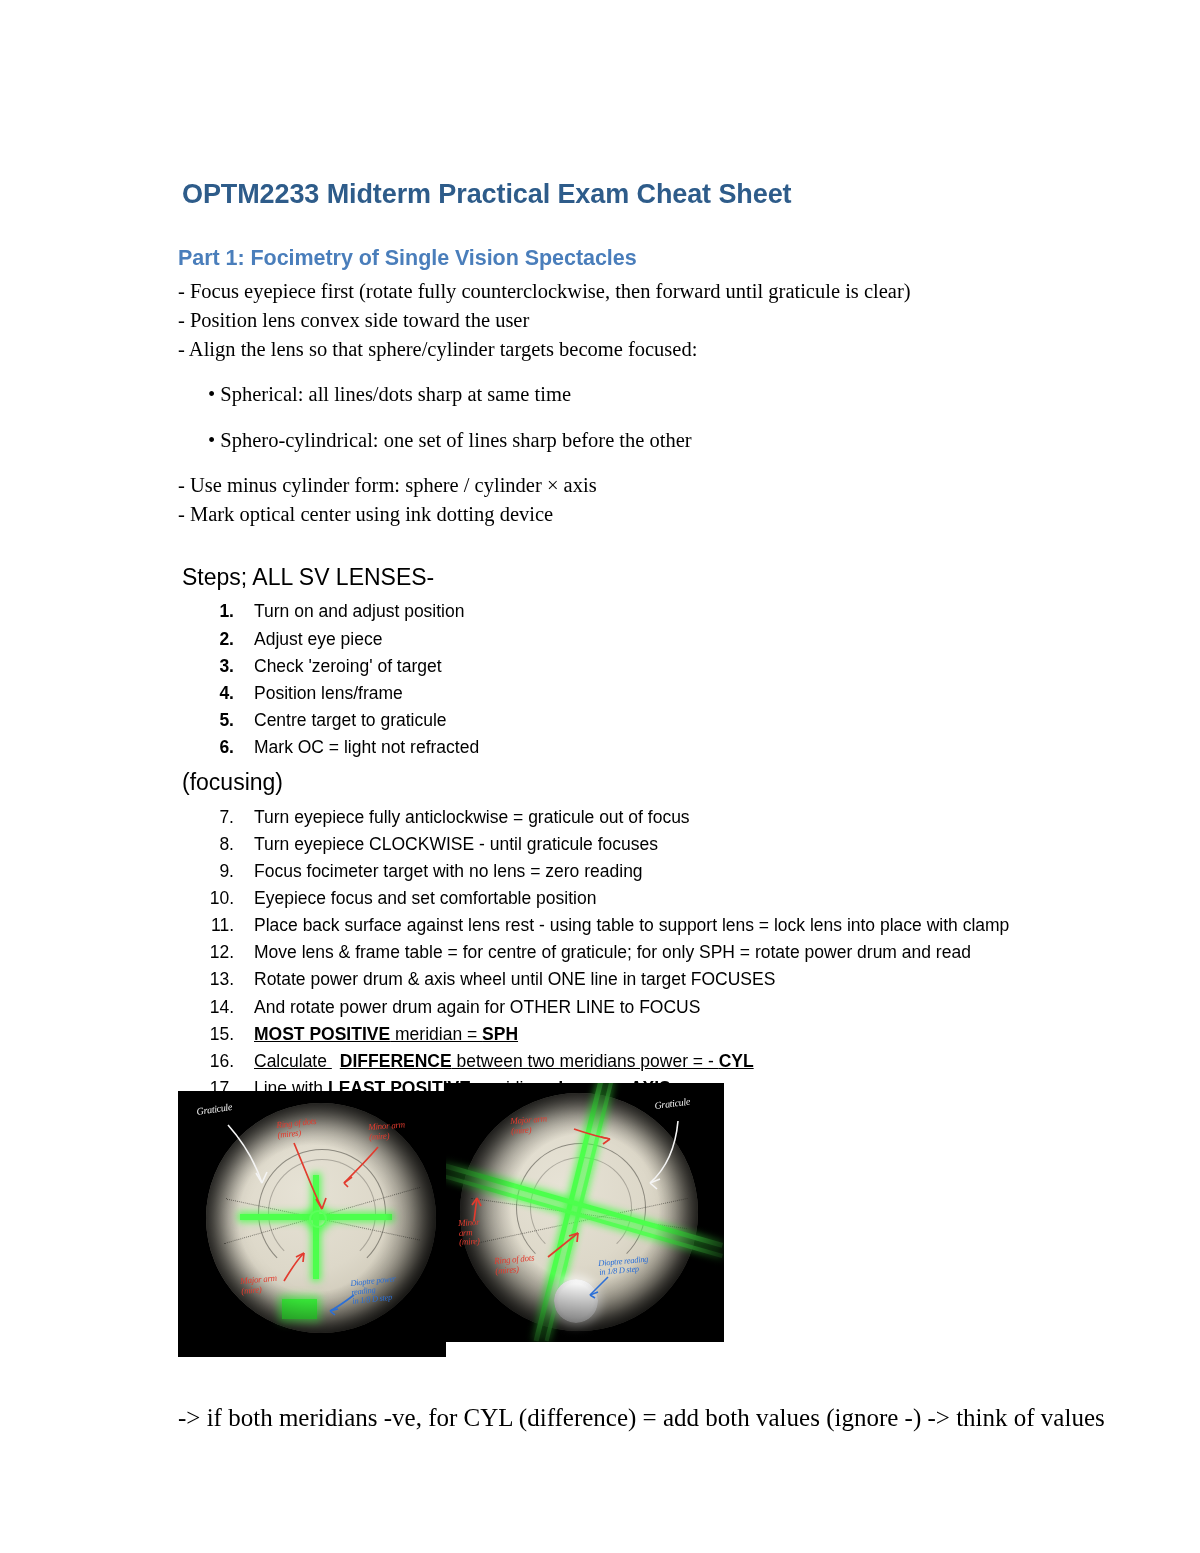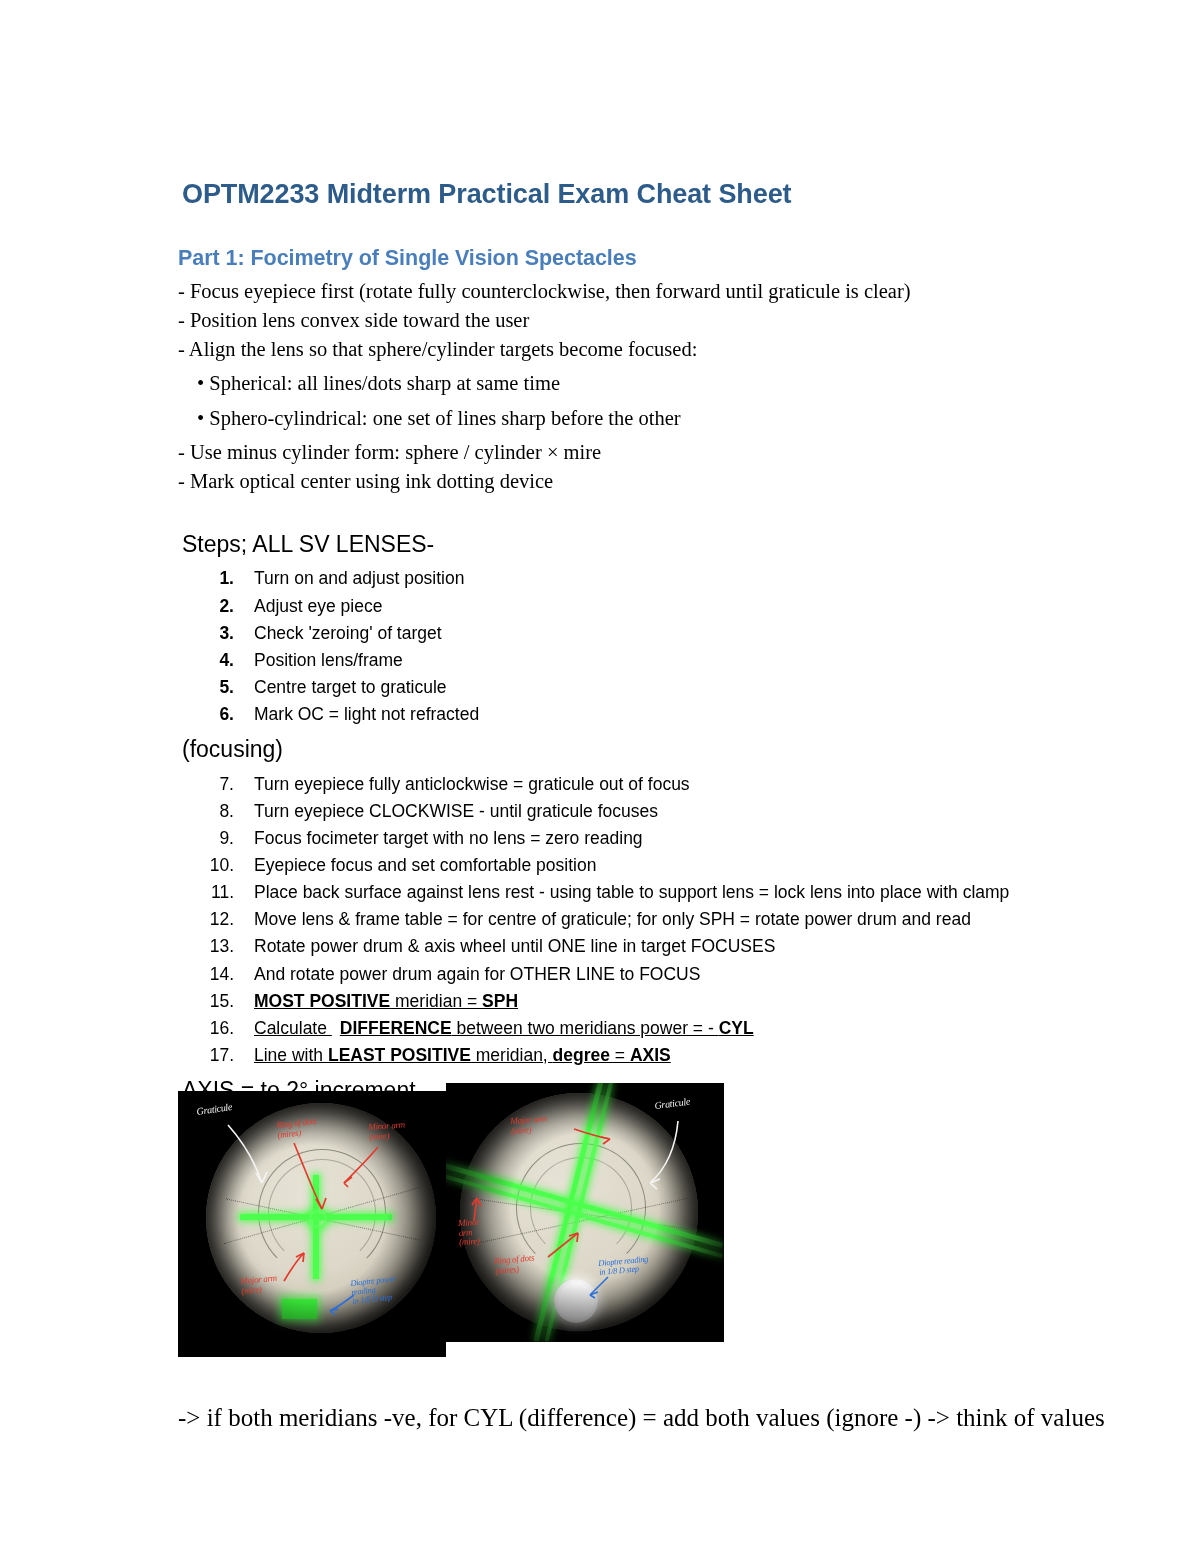--- a/index.html
+++ b/index.html
@@ -48,21 +48,21 @@
     font-size: 20.5px;
     line-height: 1.42;
     margin: 0;
     color: #000;
     white-space: nowrap;
   }
   .bullet-line {
     font-family: "Liberation Serif", serif;
     font-size: 20.5px;
     line-height: 1.42;
-    margin: 5px;
+    margin: 16px;
     padding-left: 14px;
     color: #000;
     white-space: nowrap;
   }
   .plain-line {
     font-family: "Liberation Sans", sans-serif;
     font-size: 23px;
     line-height: 1.5;
     margin: 4px;
     color: #000;
@@ -217,21 +217,21 @@
 
     <h1 class="doc-title">OPTM2233 Midterm Practical Exam Cheat Sheet</h1>
 
     <h2 class="section-title">Part 1: Focimetry of Single Vision Spectacles</h2>
 
     <p class="dash-line">- Focus eyepiece first (rotate fully counterclockwise, then forward until graticule is clear)</p>
     <p class="dash-line">- Position lens convex side toward the user</p>
     <p class="dash-line">- Align the lens so that sphere/cylinder targets become focused:</p>
     <p class="bullet-line">• Spherical: all lines/dots sharp at same time</p>
     <p class="bullet-line">• Sphero-cylindrical: one set of lines sharp before the other</p>
-    <p class="dash-line">- Use minus cylinder form: sphere / cylinder × mire</p>
+    <p class="dash-line">- Use minus cylinder form: sphere / cylinder × axis</p>
     <p class="dash-line">- Mark optical center using ink dotting device</p>
 
     <div class="spacer-line"></div>
 
     <p class="plain-line">Steps; ALL SV LENSES-</p>
 
     <ol class="steps">
       <li><span class="num">1.</span><span>Turn on and adjust position</span></li>
       <li><span class="num">2.</span><span>Adjust eye piece</span></li>
       <li><span class="num">3.</span><span>Check 'zeroing' of target</span></li>

